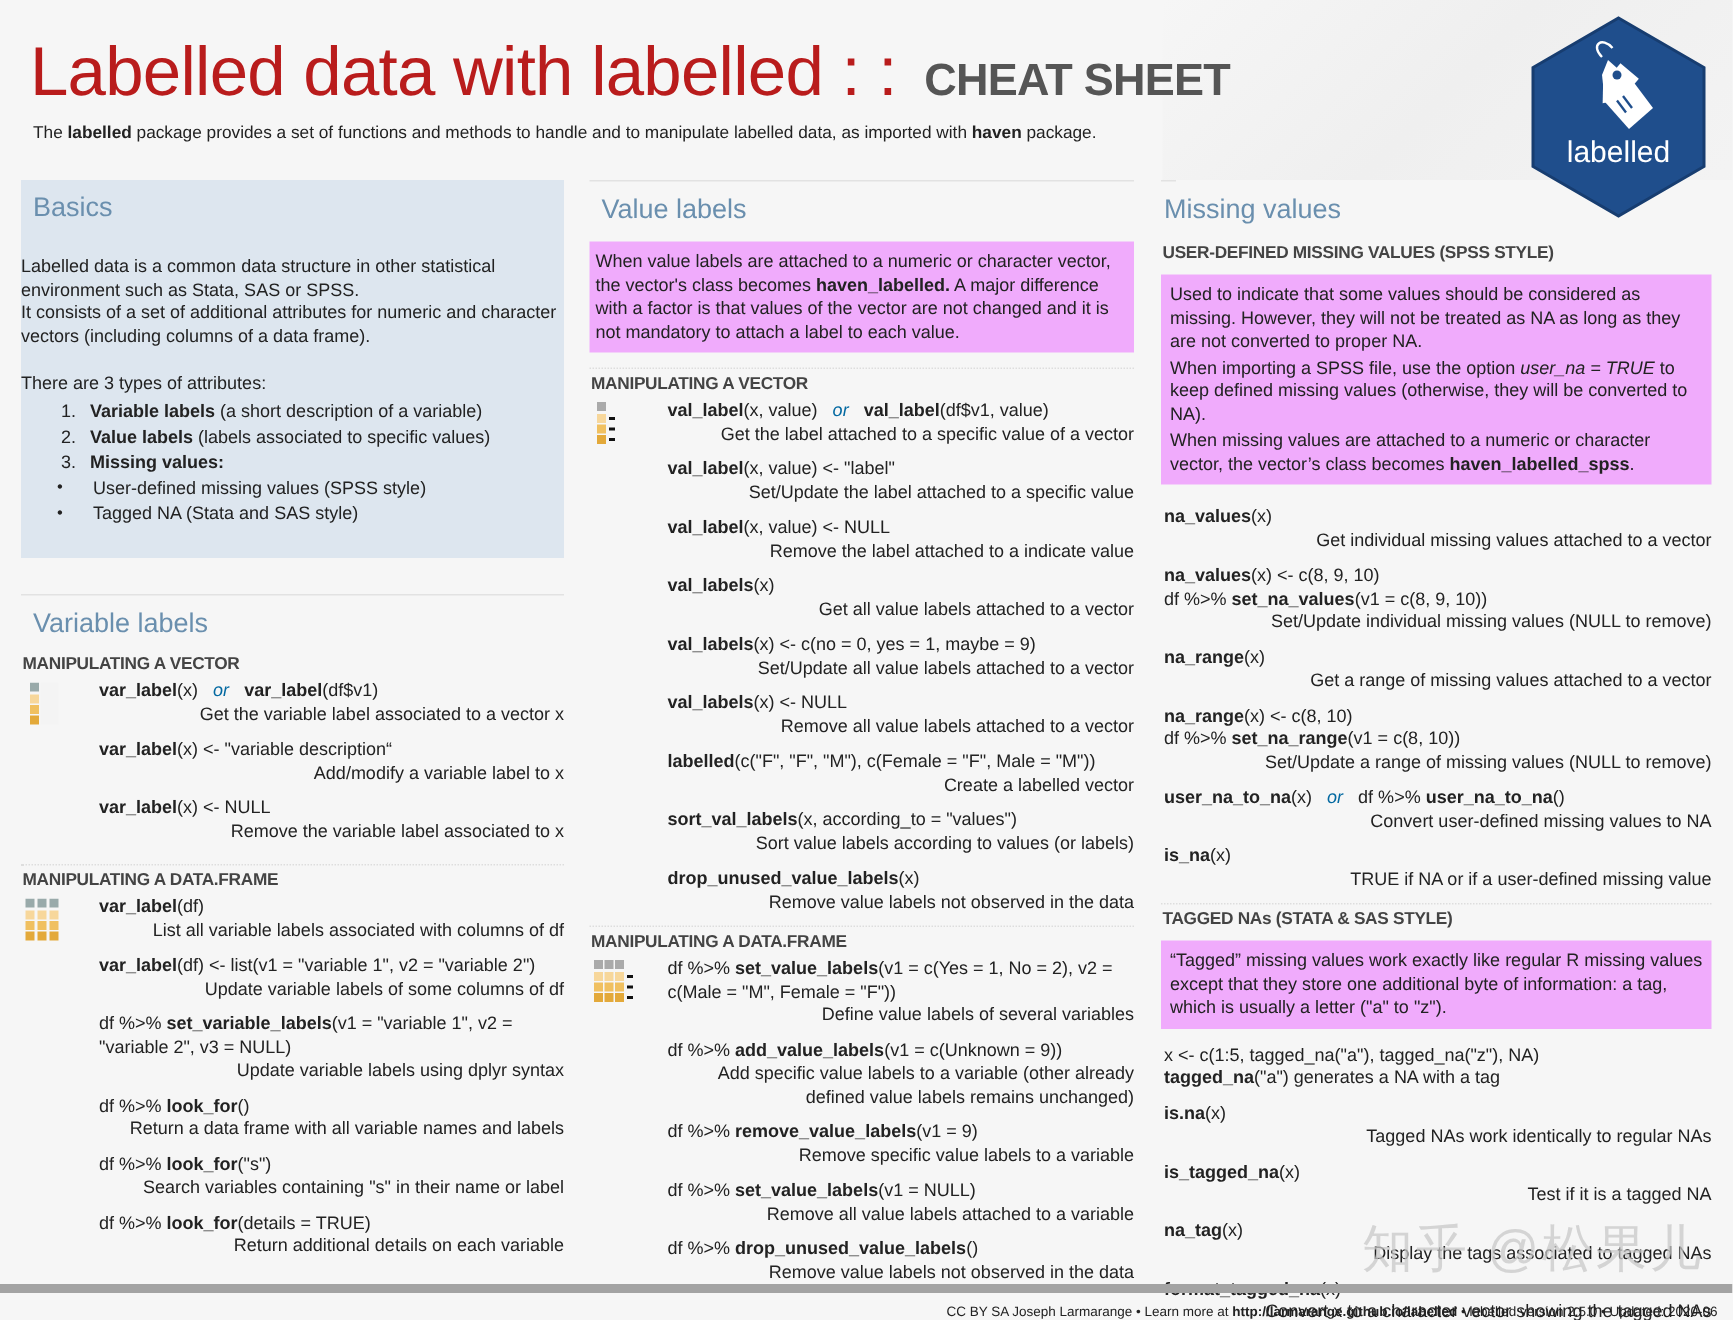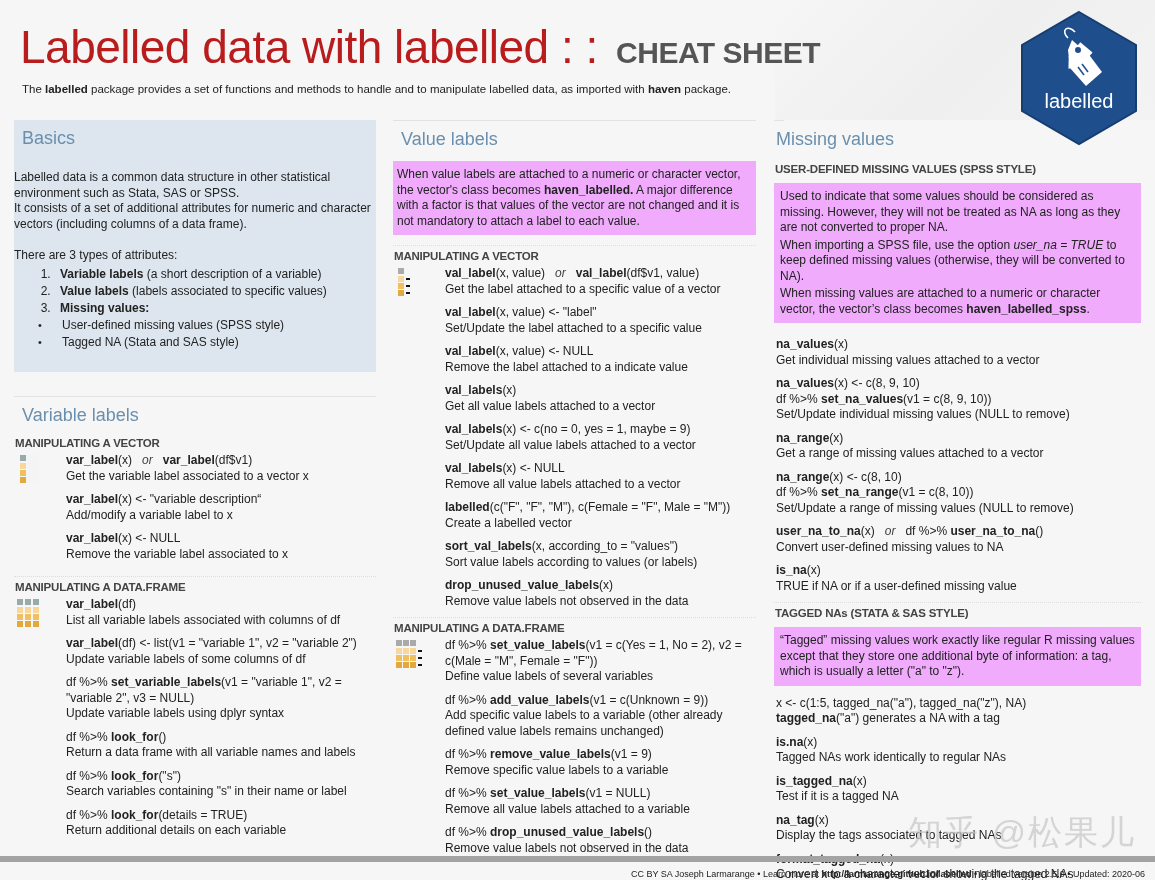--- a/index.html
+++ b/index.html
@@ -56,22 +56,22 @@
   .basics ul li::before { content: "•"; position: absolute; left: -24px; font-size: 11px; }
 
   .subhead {
     font-size: 11.5px; font-weight: bold; color: #444; letter-spacing: -0.2px;
     padding: 4px 0 4px 1px; border-top: 1px dotted #ddd;
   }
 
   .entry { margin-left: 52px; margin-bottom: 8px; font-size: 12px; line-height: 15.5px; }
   .entry .code { color: #222; }
   .entry .code b { font-weight: bold; }
-  .entry .desc { color: #222; }
-  .entry i { color: #404040; }
+  .entry .desc { color: #222; text-align: right; }
+  .entry i { color: #0369a1; }
 
   .group { position: relative; }
   .grid-icon { position: absolute; left: 2px; top: 2px; }
 
   .graybox {
     background: #f0abfc; font-size: 12px; line-height: 15.5px;
     padding: 6px 4px; margin: 4px 0 10px 0; color: #222;
   }
 
   .col3 .entry { margin-left: 2px; }

